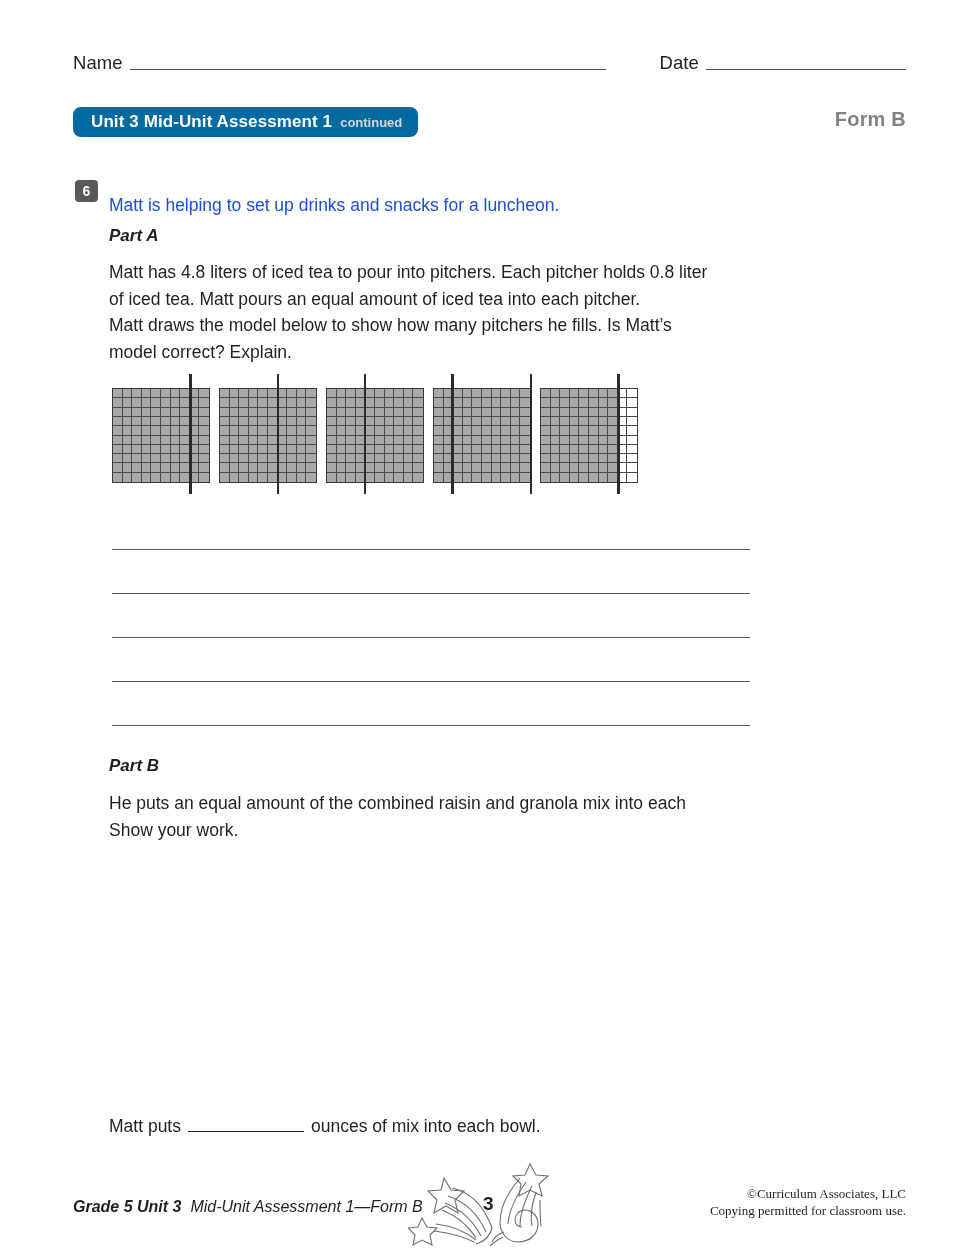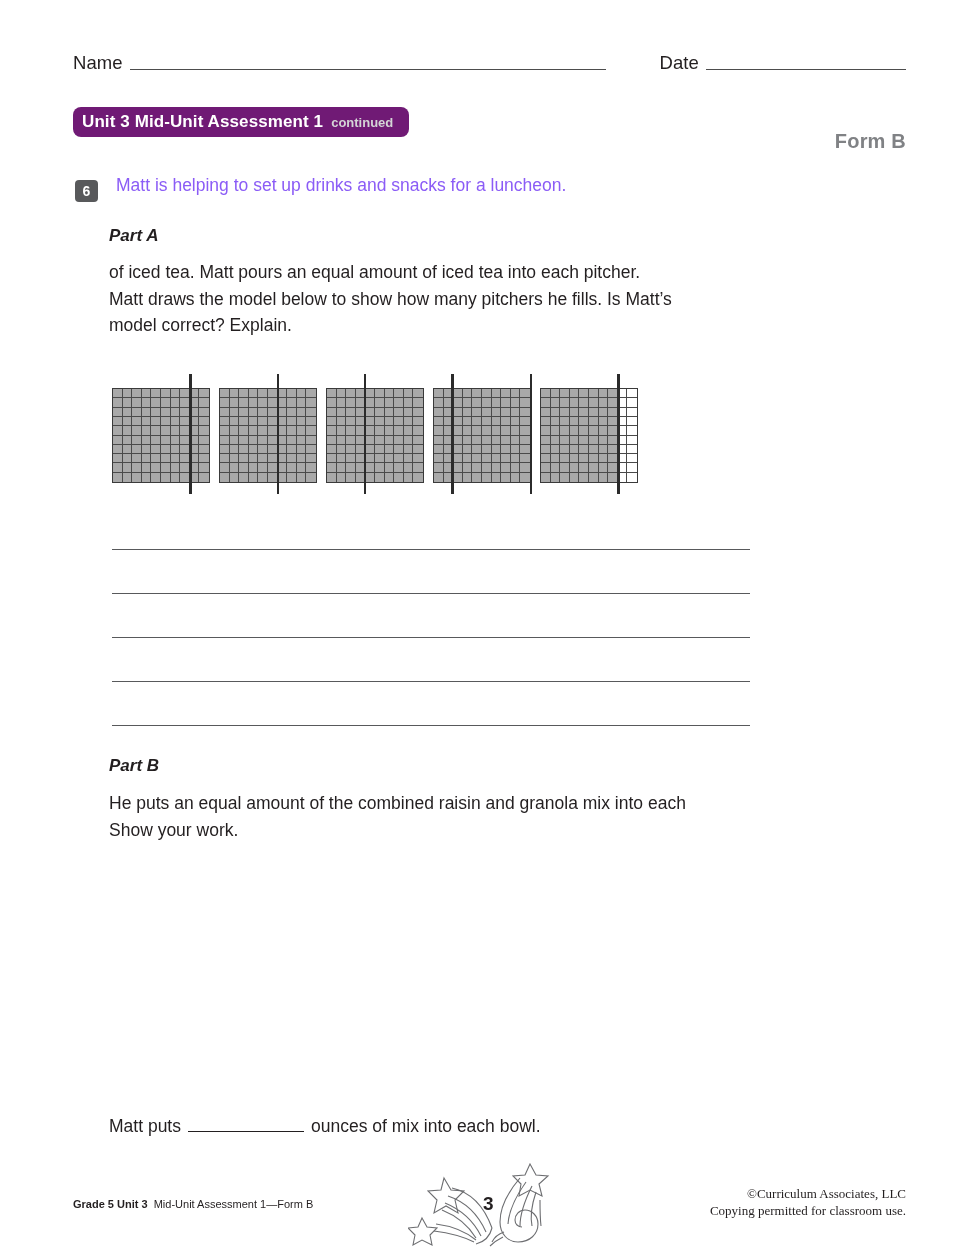--- a/index.html
+++ b/index.html
@@ -42,23 +42,23 @@
   .nd-rule.name-rule { width: 476px; }
   .nd-rule.date-rule { width: 200px; }
   .nd-gap { flex: 1 1 auto; }
 
   
   .badge {
     position: absolute;
     left: 73px;
     top: 107px;
     height: 30px;
-    background: #701a75;
+    background: #0369a1;
     border-radius: 8px;
-    padding: 0 16px 0 9px;
+    padding: 0 16px 0 18px;
     display: flex;
     align-items: center;
     box-sizing: border-box;
   }
   .badge-main {
     color: #ffffff;
     font-size: 17px;
     font-weight: bold;
     letter-spacing: 0.1px;
     white-space: nowrap;
@@ -71,21 +71,20 @@
     white-space: nowrap;
   }
   .form-label {
     position: absolute;
     right: 73px;
     top: 108px;
     font-size: 20px;
     font-weight: bold;
     color: #808285;
     letter-spacing: 0.2px;
-    margin-top: 22px;
   }
 
   
   .prob-num {
     position: absolute;
     left: 75px;
     top: 180px;
     width: 23px;
     height: 22px;
     background: #58595b;
@@ -93,26 +92,25 @@
     color: #ffffff;
     font-size: 14px;
     font-weight: bold;
     display: flex;
     align-items: center;
     justify-content: center;
   }
   .prob-stem {
     position: absolute;
     left: 109px;
-    top: 172px;
+    top: 192px;
     width: 700px;
     font-size: 17.5px;
     line-height: 27px;
-    color: #8b5cf6;
-    margin-left: 7px;
+    color: #1d4ed8;
   }
 
   .part-head {
     position: absolute;
     left: 109px;
     font-size: 17px;
     font-weight: bold;
     font-style: italic;
     color: #231f20;
   }
@@ -203,22 +201,23 @@
     width: 116px;
     border-bottom: 1.3px solid #231f20;
     margin: 0 7px;
   }
 
   
   .footer-left {
     position: absolute;
     left: 73px;
     top: 1198px;
-    font-size: 11px;
+    font-size: 16px;
     color: #231f20;
+    font-style: italic;
   }
   .footer-left .bold { font-weight: bold; }
   .footer-right {
     position: absolute;
     right: 73px;
     top: 1185px;
     text-align: right;
     font-family: "Liberation Serif", serif;
     font-size: 13px;
     line-height: 17px;
@@ -255,20 +254,21 @@
   <span class="badge-main">Unit 3  Mid-Unit Assessment 1</span>
   <span class="badge-sub">continued</span>
 </div>
 <div class="form-label">Form B</div>
 
 <div class="prob-num">6</div>
 <div class="prob-stem">Matt is helping to set up drinks and snacks for a luncheon.</div>
 
 <div class="part-head part-a-head">Part A</div>
 <div class="part-body part-a-body">
+  <p>Matt has 4.8 liters of iced tea to pour into pitchers. Each pitcher holds 0.8 liter</p>
   <p>of iced tea. Matt pours an equal amount of iced tea into each pitcher.</p>
   <p>Matt draws the model below to show how many pitchers he fills. Is Matt’s</p>
   <p>model correct? Explain.</p>
 </div>
 
 <div class="model" id="model">
     <div class="grid-wrap">
       <div class="grid">
         <div class="cell shaded"></div>
         <div class="cell shaded"></div>

